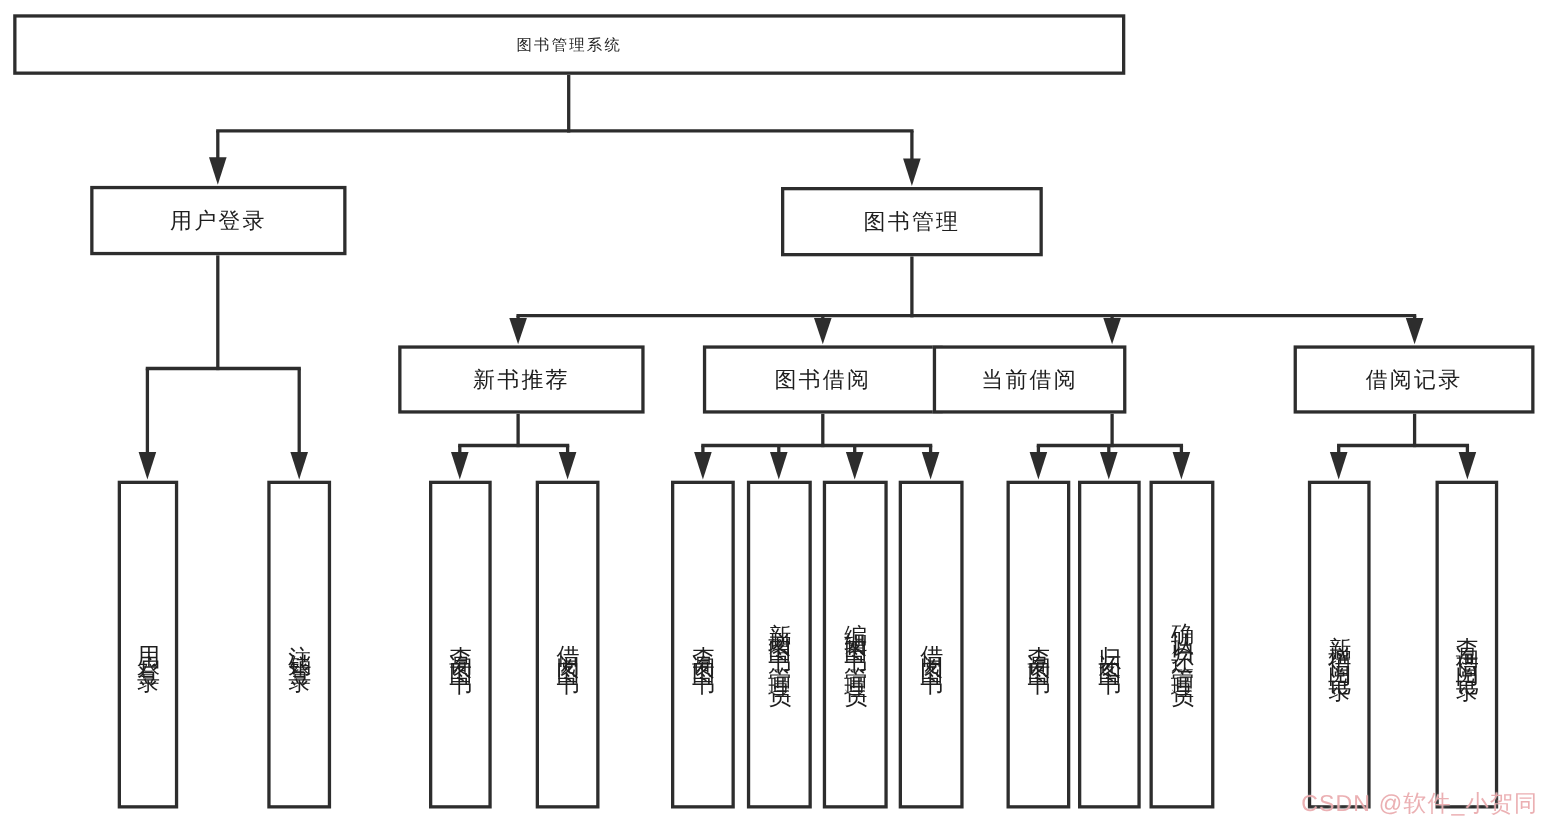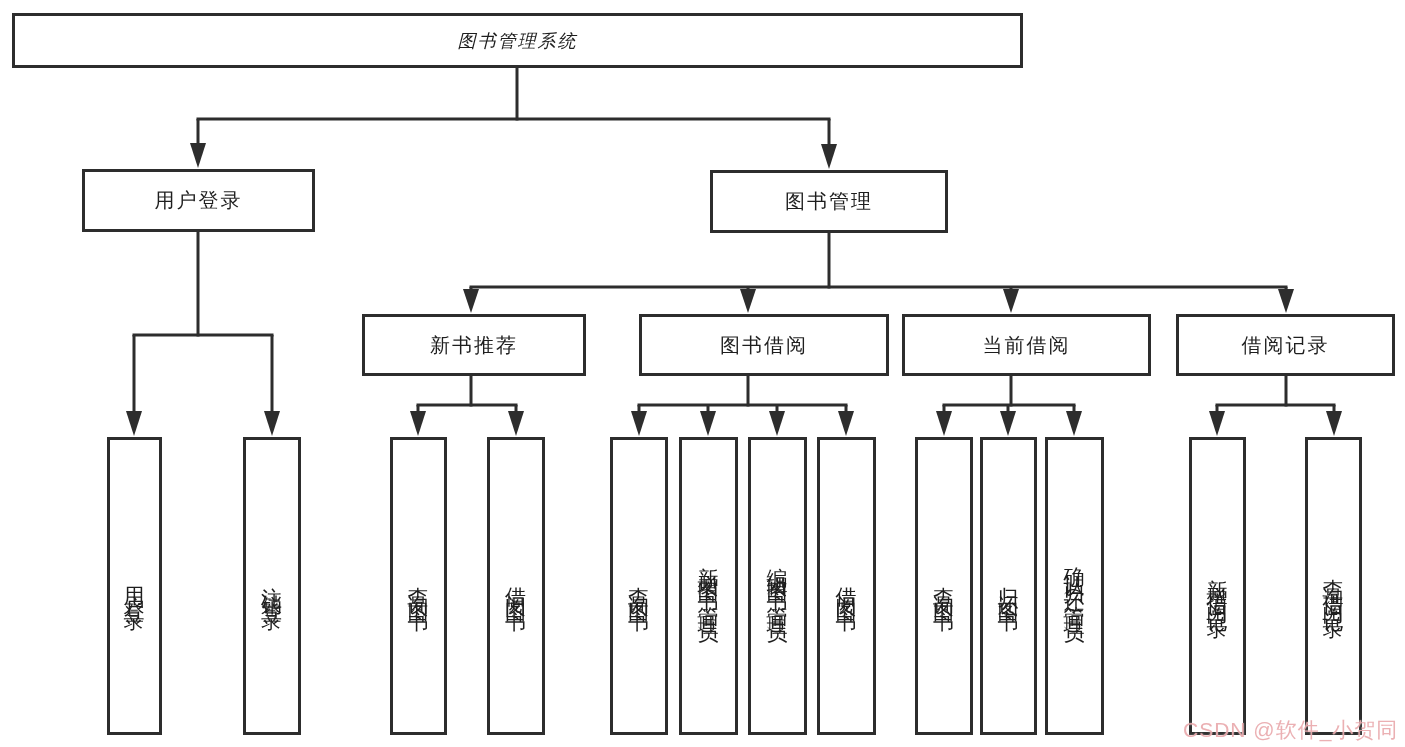--- a/index.html
+++ b/index.html
@@ -22,21 +22,21 @@
     background: #ffffff;
     border: 3px solid #2d2d2d;
     display: flex;
     align-items: center;
     justify-content: center;
     color: #1e1e1e;
     text-align: center;
     white-space: nowrap;
   }
   .h-node { font-size: 20px; letter-spacing: 2px; }
-  .root-node { font-size: 18px; letter-spacing: 2px; font-style: italic; }
+  .root-node { font-size: 14px; letter-spacing: 2px; }
   .v-node {
     writing-mode: vertical-rl;
     text-orientation: mixed;
     font-size: 21px;
     letter-spacing: 8px;
     line-height: 1;
     white-space: normal;
   }
   .watermark {
     position: absolute;
@@ -126,22 +126,22 @@
       <polygon points="1326,411 1342,411 1334,436"></polygon>
     </g>
   </svg>
 
   <div class="node root-node" style="left:12px; top:13px; width:1011px; height:55px;">图书管理系统</div>
 
   <div class="node h-node" style="left:82px; top:169px; width:233px; height:63px;">用户登录</div>
   <div class="node h-node" style="left:710px; top:170px; width:238px; height:63px;font-family:Liberation Mono, monospace;">图书管理</div>
 
   <div class="node h-node" style="left:362px; top:314px; width:224px; height:62px;">新书推荐</div>
-  <div class="node h-node" style="left:639px; top:314px; width:250px; height:62px;">图书借阅</div>
-  <div class="node h-node" style="left:902px; top:314px; width:249px; height:62px;">当前借阅</div>
+  <div class="node h-node" style="left:639px; top:314px; width:218px; height:62px;">图书借阅</div>
+  <div class="node h-node" style="left:848px; top:314px; width:176px; height:62px;">当前借阅</div>
   <div class="node h-node" style="left:1176px; top:314px; width:219px; height:62px;">借阅记录</div>
 
   <div class="node v-node" style="left:107px; top:437px; width:55px; height:298px;">用户登录</div>
   <div class="node v-node" style="left:243px; top:437px; width:58px; height:298px;">注销登录</div>
 
   <div class="node v-node" style="left:390px; top:437px; width:57px; height:298px;">查询图书</div>
   <div class="node v-node" style="left:487px; top:437px; width:58px; height:298px;">借阅图书</div>
 
   <div class="node v-node" style="left:610px; top:437px; width:58px; height:298px;">查询图书</div>
   <div class="node v-node" style="left:679px; top:437px; width:59px; height:298px;">新增图书（管理员）</div>

